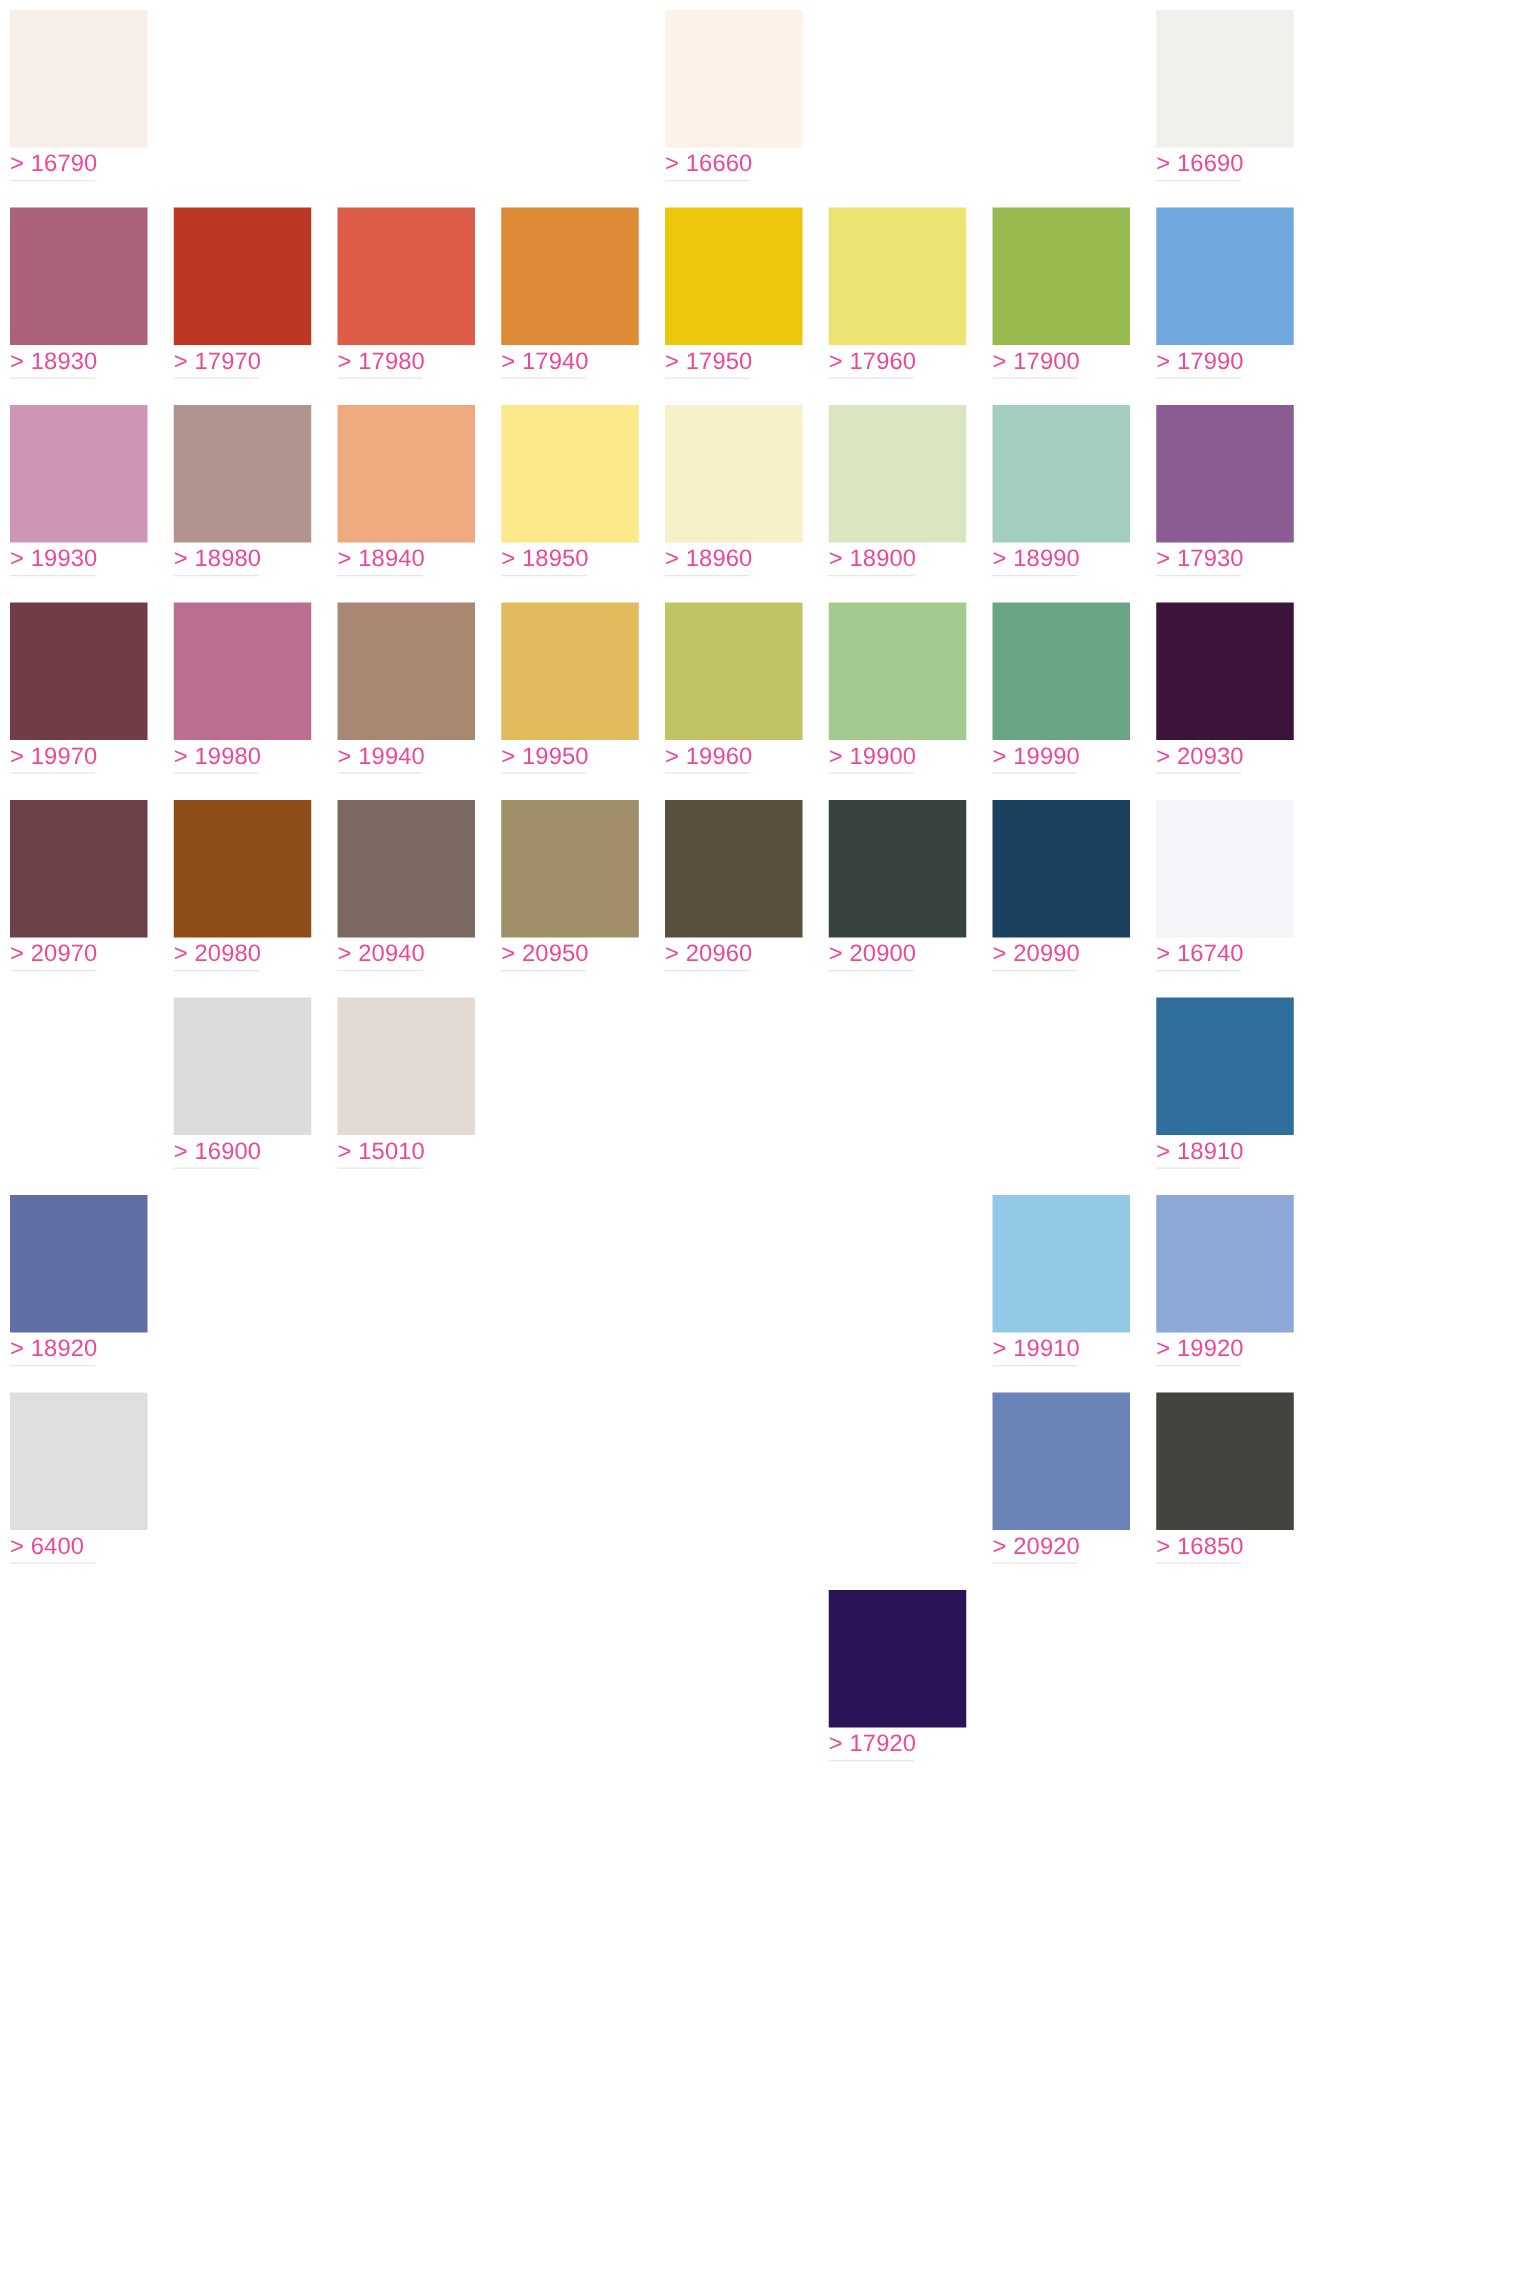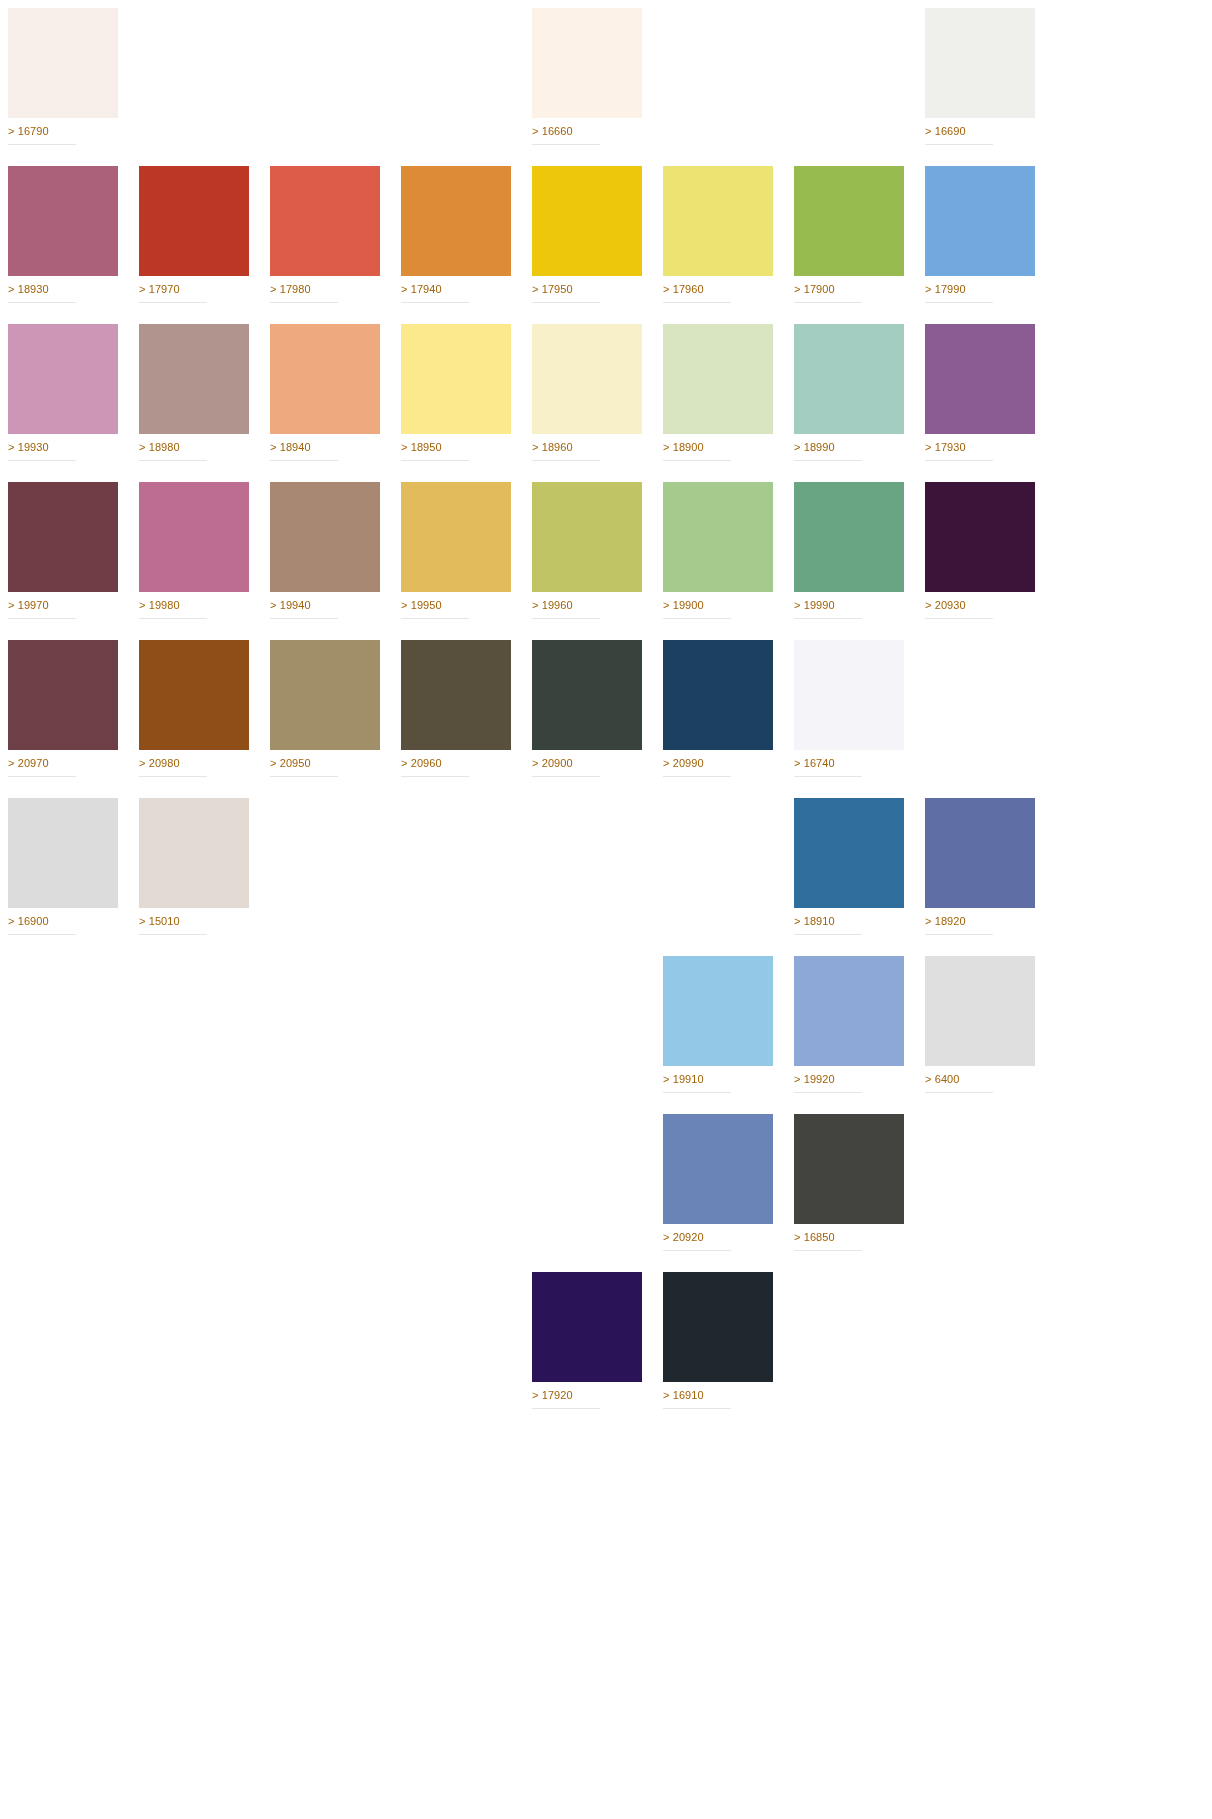--- a/index.html
+++ b/index.html
@@ -38,22 +38,22 @@
     width: 110px;
     height: 110px;
     display: block;
   }
   .cell .label-row {
     position: relative;
     width: 110px;
     margin-top: 5px;
   }
   .label {
-    font-size: 11px;
-    color: #a16207;
+    font-size: 19px;
+    color: #ec4899;
     letter-spacing: 0.1px;
     line-height: 17px;
     white-space: nowrap;
     font-family: "Liberation Sans", sans-serif;
   }
   .underline {
     margin-top: 4px;
     width: 68px;
     height: 1px;
     background: #e6e6e6;
@@ -276,20 +276,27 @@
         </div>
       </div>
       <div class="cell">
         <div class="chip" style="background: rgb(143, 77, 24);"></div>
         <div class="label-row">
           <div class="label">&gt; 20980</div>
           <div class="underline"></div>
         </div>
       </div>
       <div class="cell">
+        <div class="chip" style="background: rgb(123, 105, 98);"></div>
+        <div class="label-row">
+          <div class="label">&gt; 20940</div>
+          <div class="underline"></div>
+        </div>
+      </div>
+      <div class="cell">
         <div class="chip" style="background: rgb(160, 143, 104);"></div>
         <div class="label-row">
           <div class="label">&gt; 20950</div>
           <div class="underline"></div>
         </div>
       </div>
       <div class="cell">
         <div class="chip" style="background: rgb(88, 79, 60);"></div>
         <div class="label-row">
           <div class="label">&gt; 20960</div>
@@ -437,27 +444,20 @@
       <div class="cell empty">
         <div class="chip"></div>
       </div>
       <div class="cell empty">
         <div class="chip"></div>
       </div>
       <div class="cell">
         <div class="chip" style="background: rgb(42, 20, 87);"></div>
         <div class="label-row">
           <div class="label">&gt; 17920</div>
-          <div class="underline"></div>
-        </div>
-      </div>
-      <div class="cell">
-        <div class="chip" style="background: rgb(32, 40, 47);"></div>
-        <div class="label-row">
-          <div class="label">&gt; 16910</div>
           <div class="underline"></div>
         </div>
       </div>
       <div class="cell empty">
         <div class="chip"></div>
       </div>
       <div class="cell empty">
         <div class="chip"></div>
       </div>
       <div class="cell empty">

